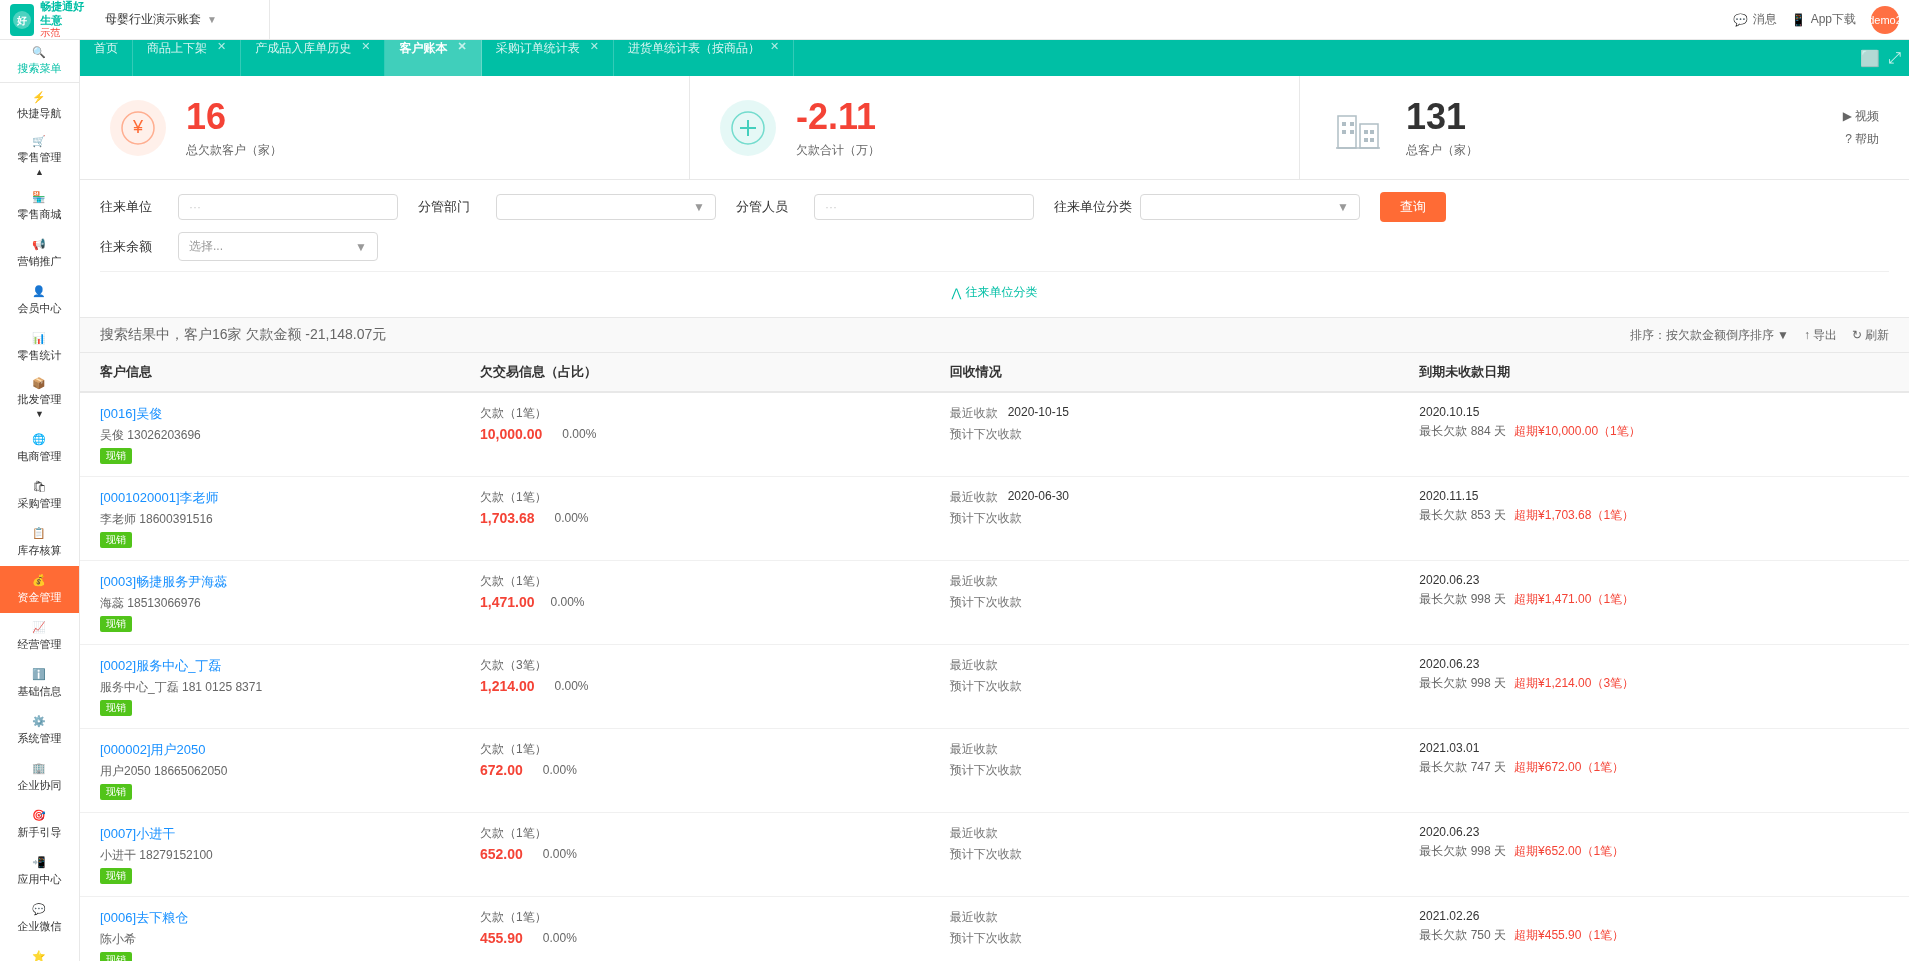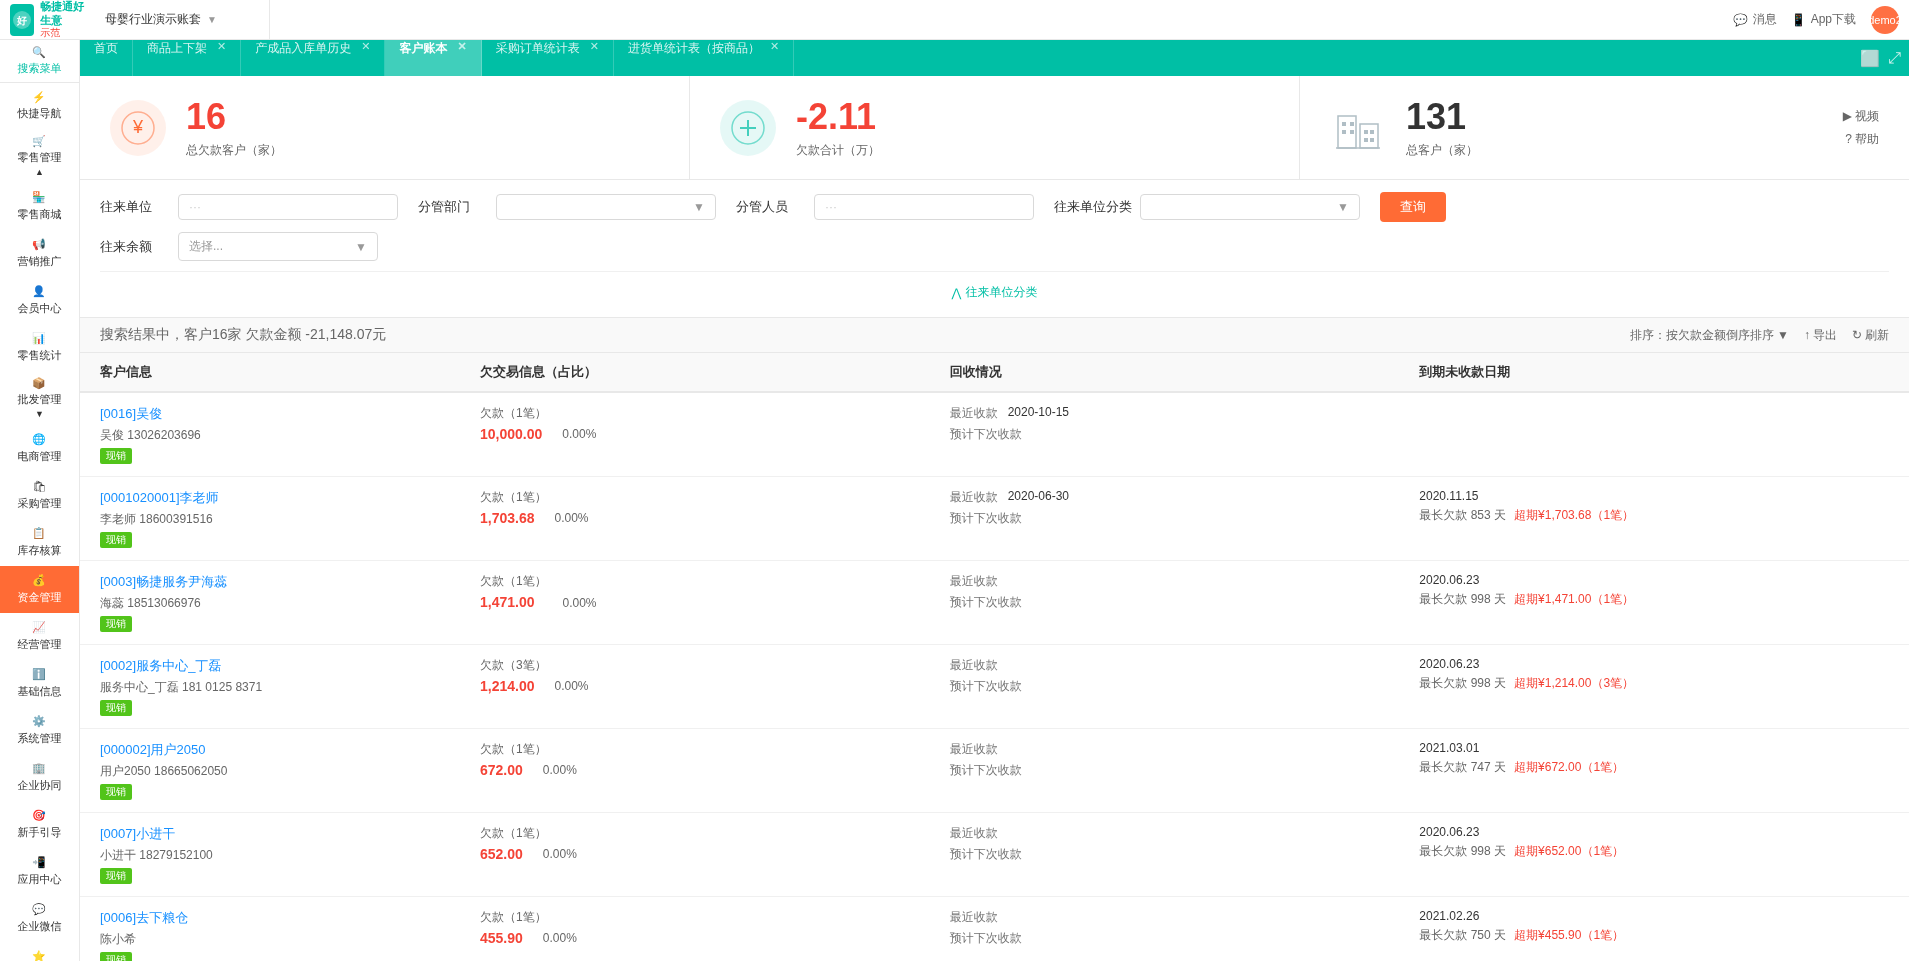--- a/index.html
+++ b/index.html
@@ -408,20 +408,27 @@
               <span class="debt-ratio">0.00%</span>
             </div>
           </div>
           <div class="cell">
             <div style="display:flex;gap:10px;">
               <span class="recovery-label">最近收款</span>
               <span class="recovery-date">2020-10-15</span>
             </div>
             <span class="recovery-label">预计下次收款</span>
           </div>
+          <div class="cell">
+            <span class="due-date">2020.10.15</span>
+            <div style="display:flex;gap:8px;flex-wrap:wrap;">
+              <span class="overdue-days">最长欠款 884 天</span>
+              <span class="overdue-amount">超期¥10,000.00（1笔）</span>
+            </div>
+          </div>
         </div>
 
         <div class="table-row">
           <div class="cell">
             <span class="customer-name">[0001020001]李老师</span>
             <span class="customer-phone">李老师  18600391516</span>
             <span class="customer-tag">现销</span>
           </div>
           <div class="cell">
             <span class="debt-info">欠款（1笔）</span>
@@ -447,21 +454,21 @@
         </div>
 
         <div class="table-row">
           <div class="cell">
             <span class="customer-name">[0003]畅捷服务尹海蕊</span>
             <span class="customer-phone">海蕊  18513066976</span>
             <span class="customer-tag">现销</span>
           </div>
           <div class="cell">
             <span class="debt-info">欠款（1笔）</span>
-            <div style="display:flex;align-items:flex-end;gap:28px;">
+            <div style="display:flex;align-items:center;gap:16px;">
               <span class="debt-amount">1,471.00</span>
               <span class="debt-ratio">0.00%</span>
             </div>
           </div>
           <div class="cell">
             <div style="display:flex;gap:10px;">
               <span class="recovery-label">最近收款</span>
               <span class="recovery-date"></span>
             </div>
             <span class="recovery-label">预计下次收款</span>

